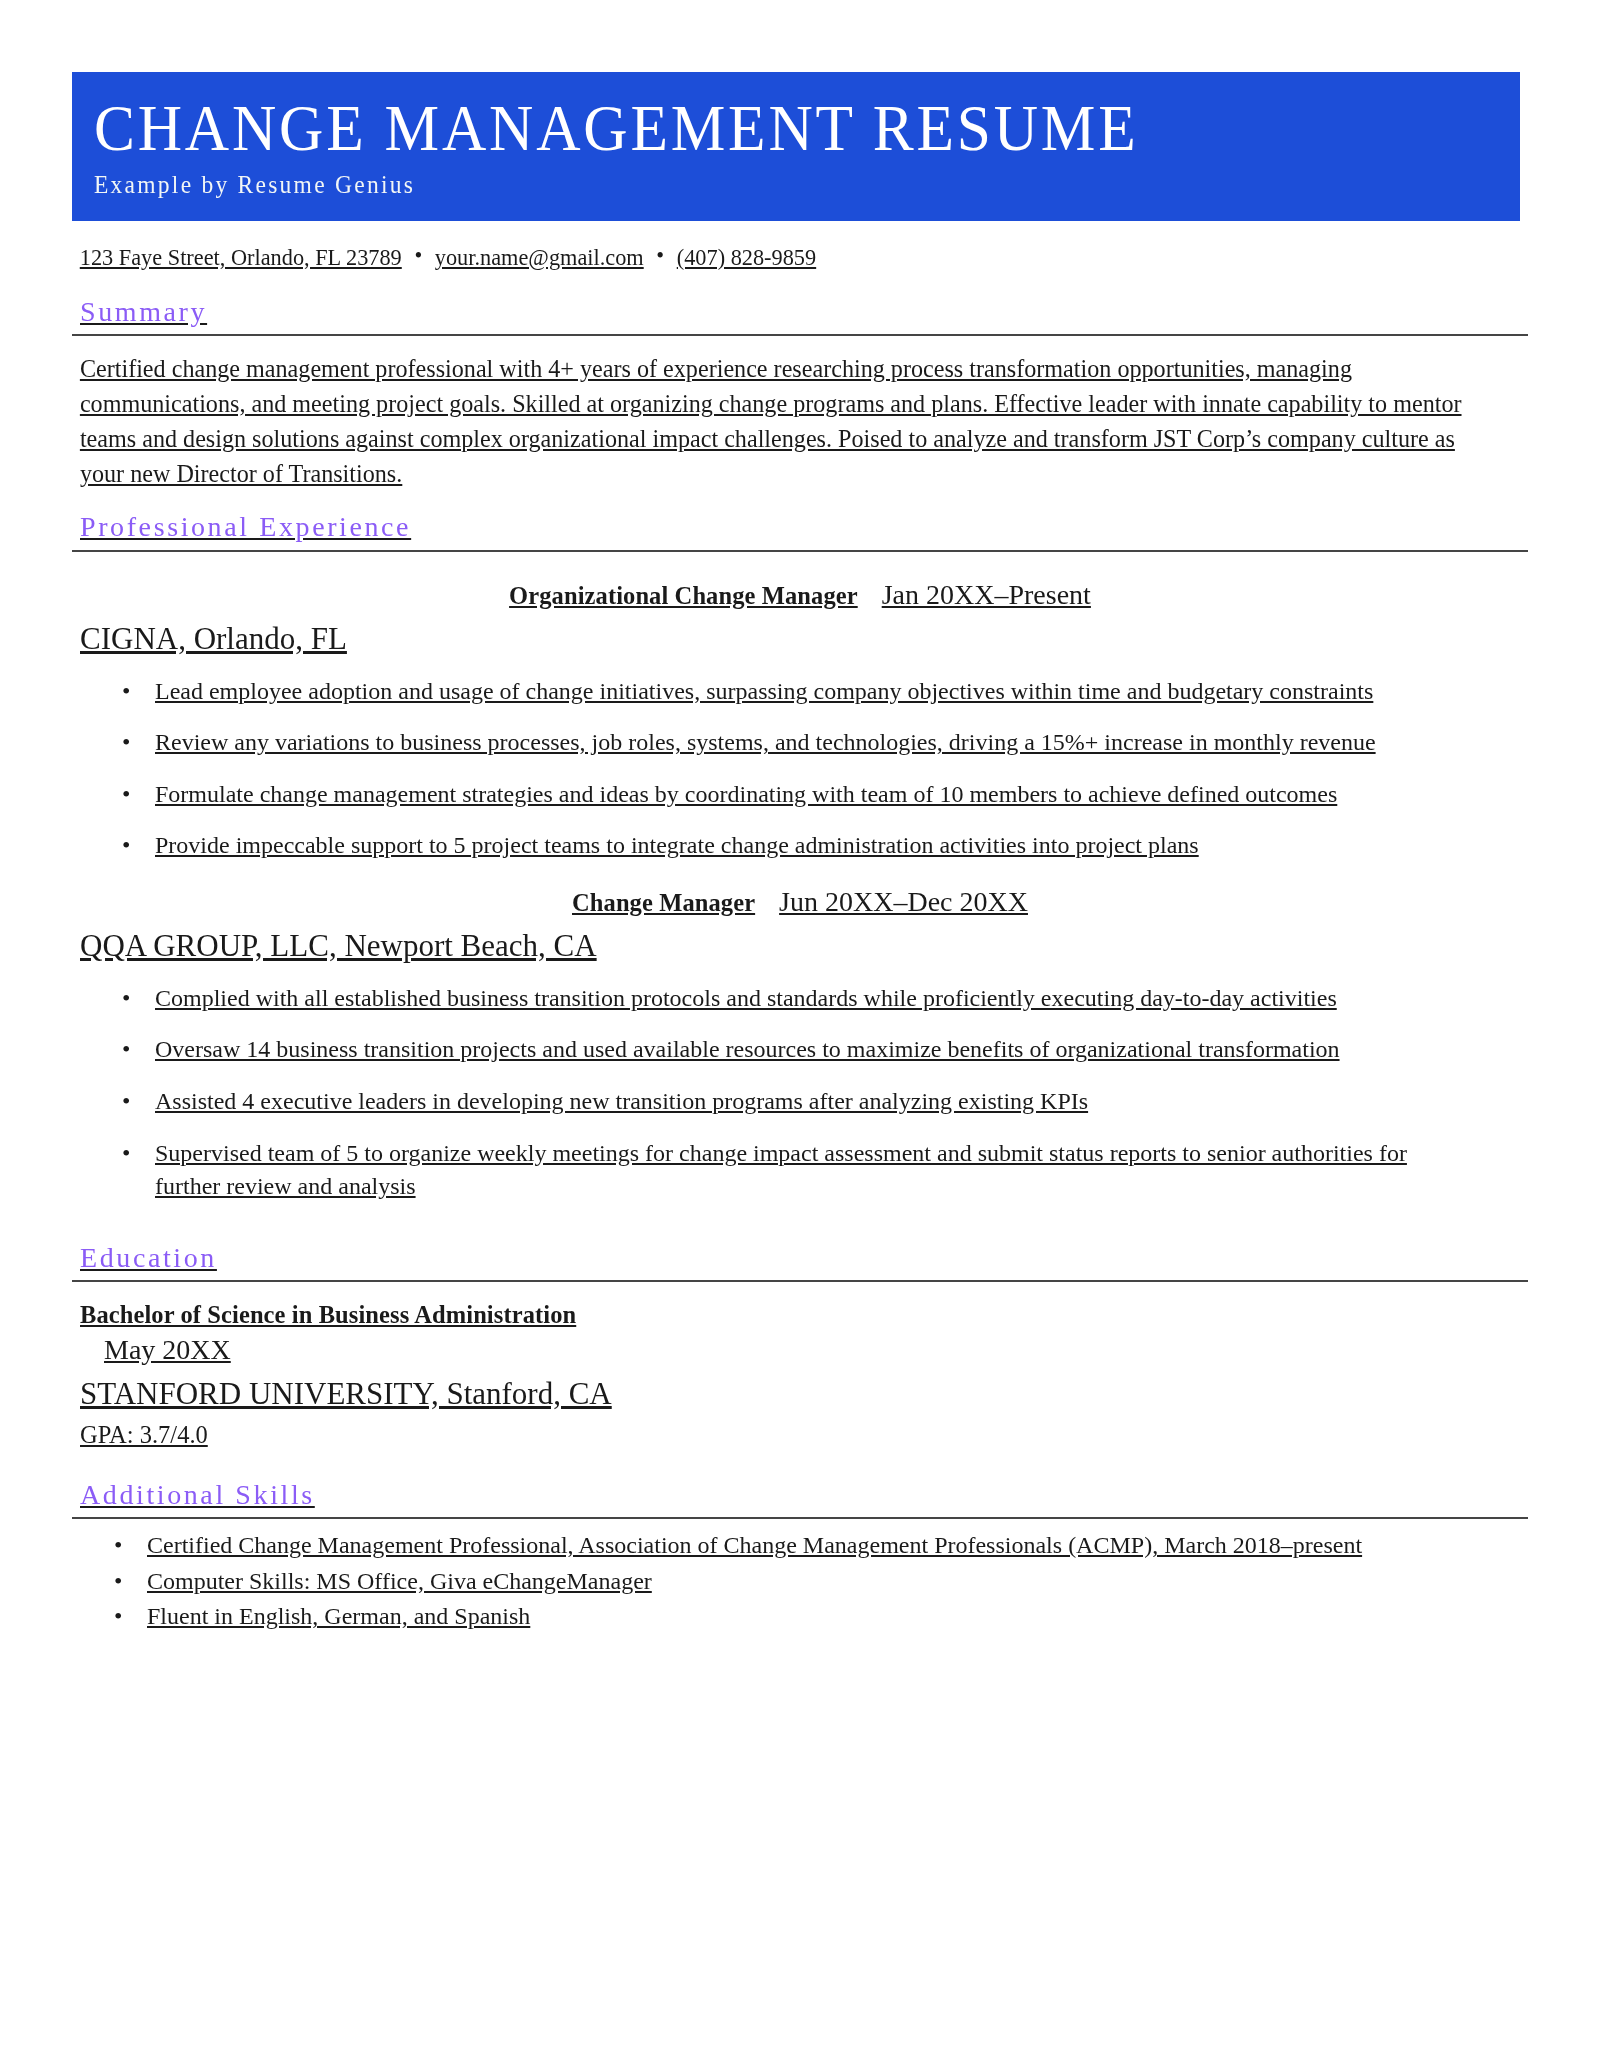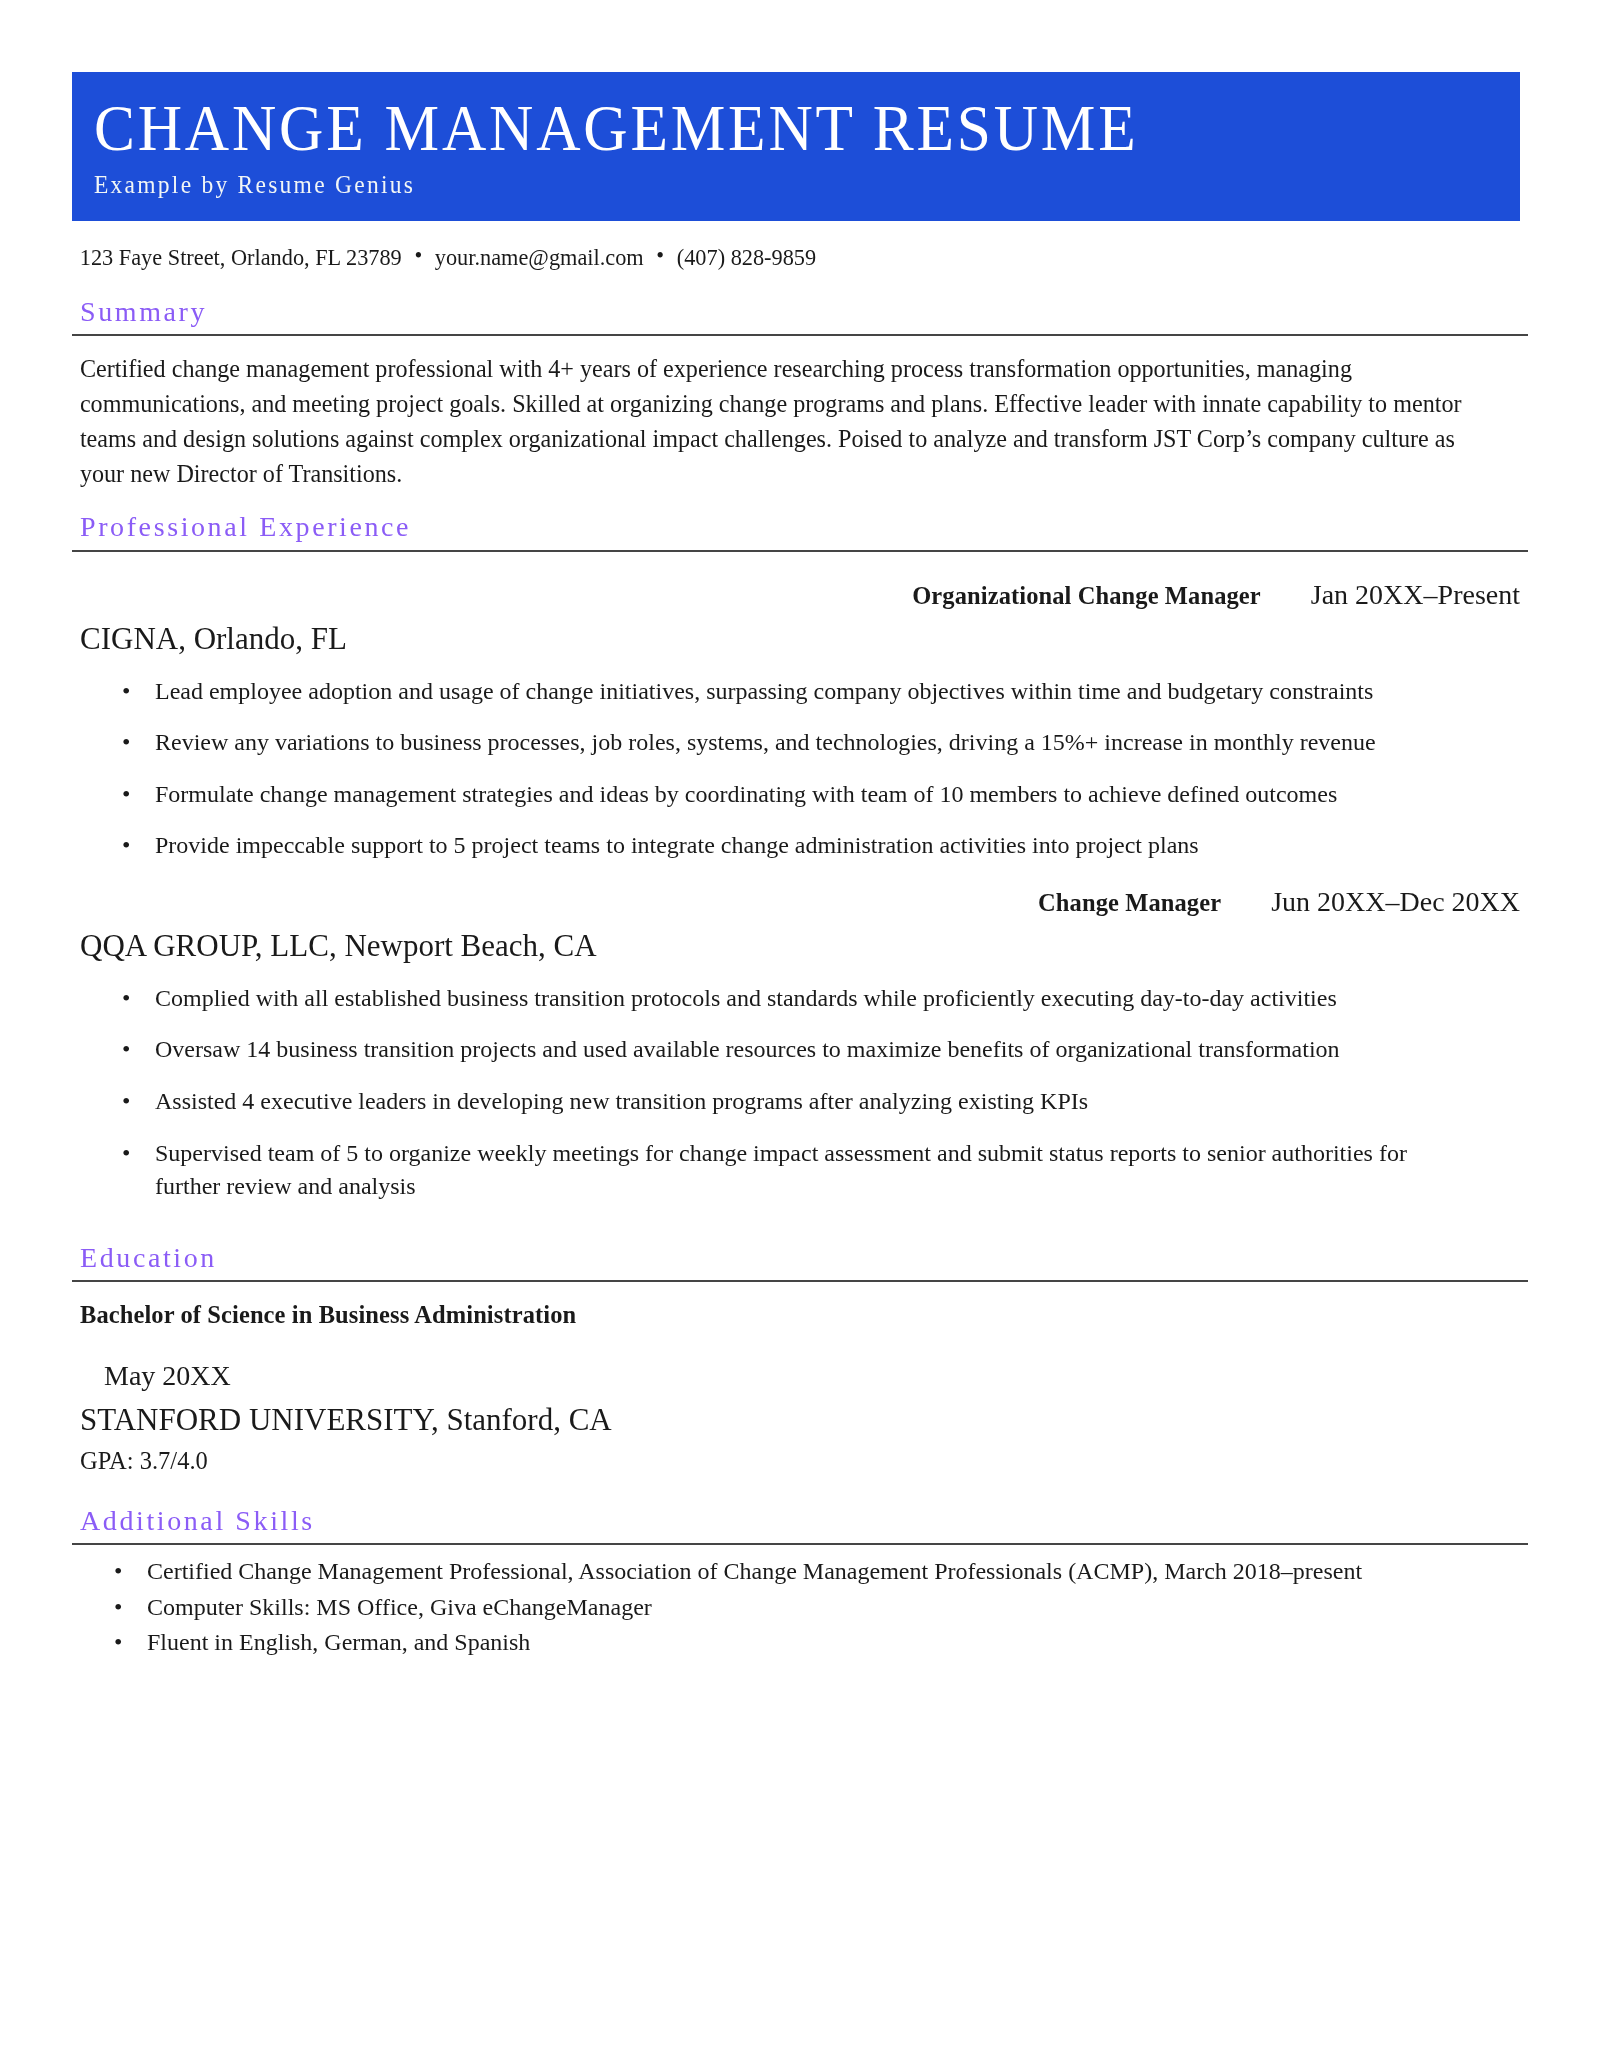--- a/index.html
+++ b/index.html
@@ -48,20 +48,21 @@
     letter-spacing: 2.4px;
     margin-top: 8px;
     transform: scaleX(0.94);
     transform-origin: left center;
     white-space: nowrap;
   }
 
   
   .content {
     margin: 0 72px;
+    text-decoration: underline;
   }
 
   .contact-line {
     font-size: 23px;
     line-height: 1.45;
     color: #1a1a1a;
     padding: 20px 0 6px 8px;
     white-space: nowrap;
     transform: scaleX(0.97);
     transform-origin: left center;
@@ -103,24 +104,23 @@
     transform: scaleX(0.985);
     transform-origin: left top;
   }
 
   .entry {
     padding: 0 8px;
   }
 
   .entry-head {
     display: flex;
-    justify-content: flex-end;
+    justify-content: center;
     align-items: baseline;
     padding-top: 20px;
-    gap: 26px;
   }
 
   .entry-title {
     font-size: 24.5px;
     font-weight: bold;
     line-height: 1.35;
     letter-spacing: 0.1px;
   }
 
   .entry-date {

